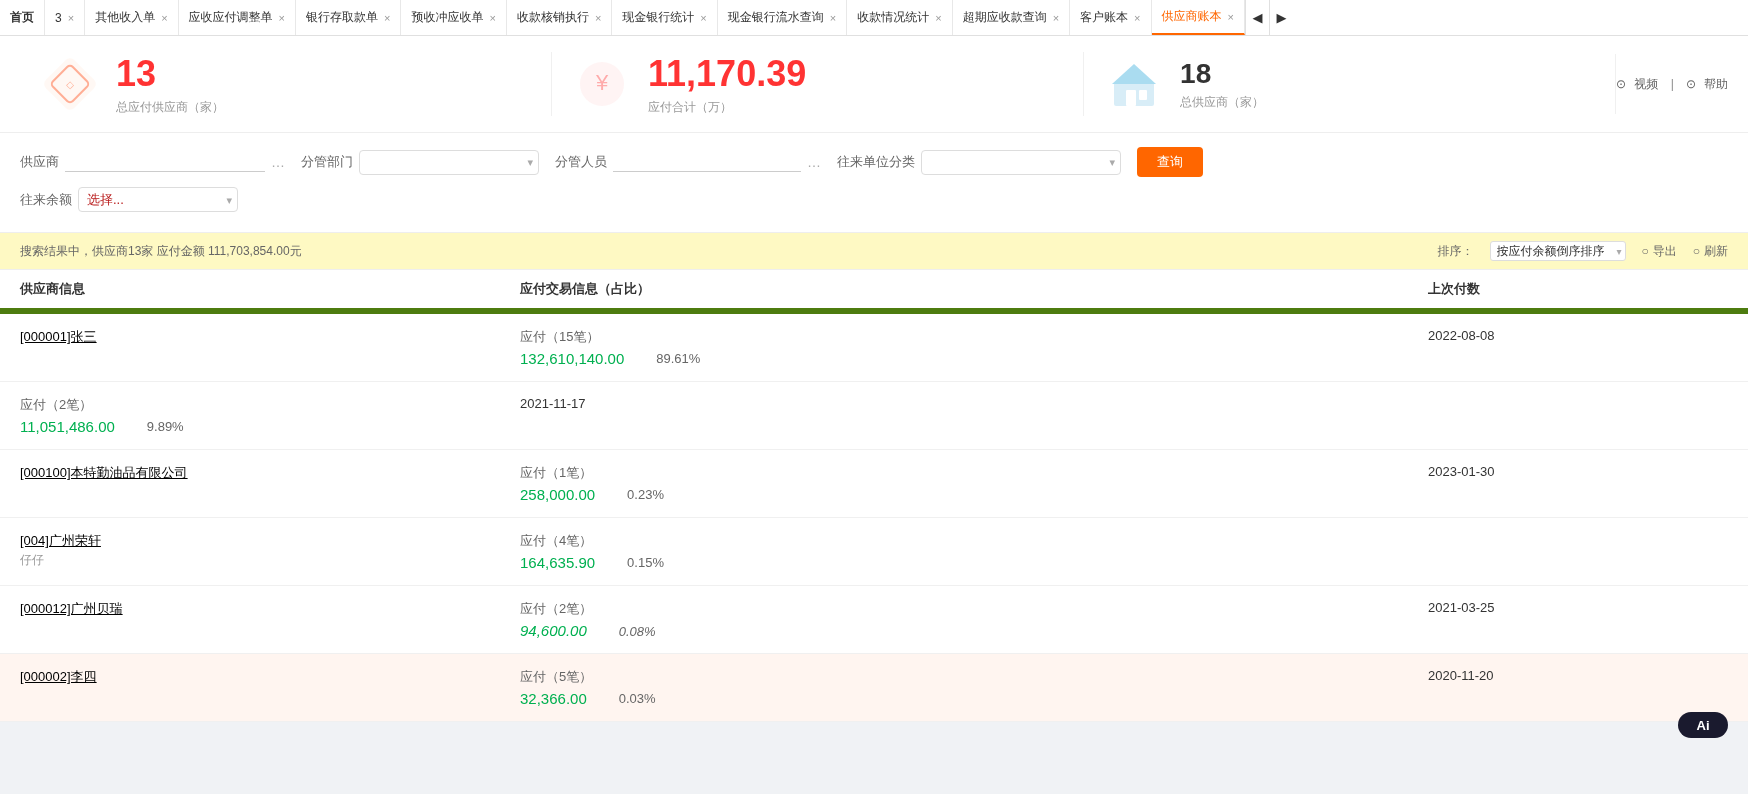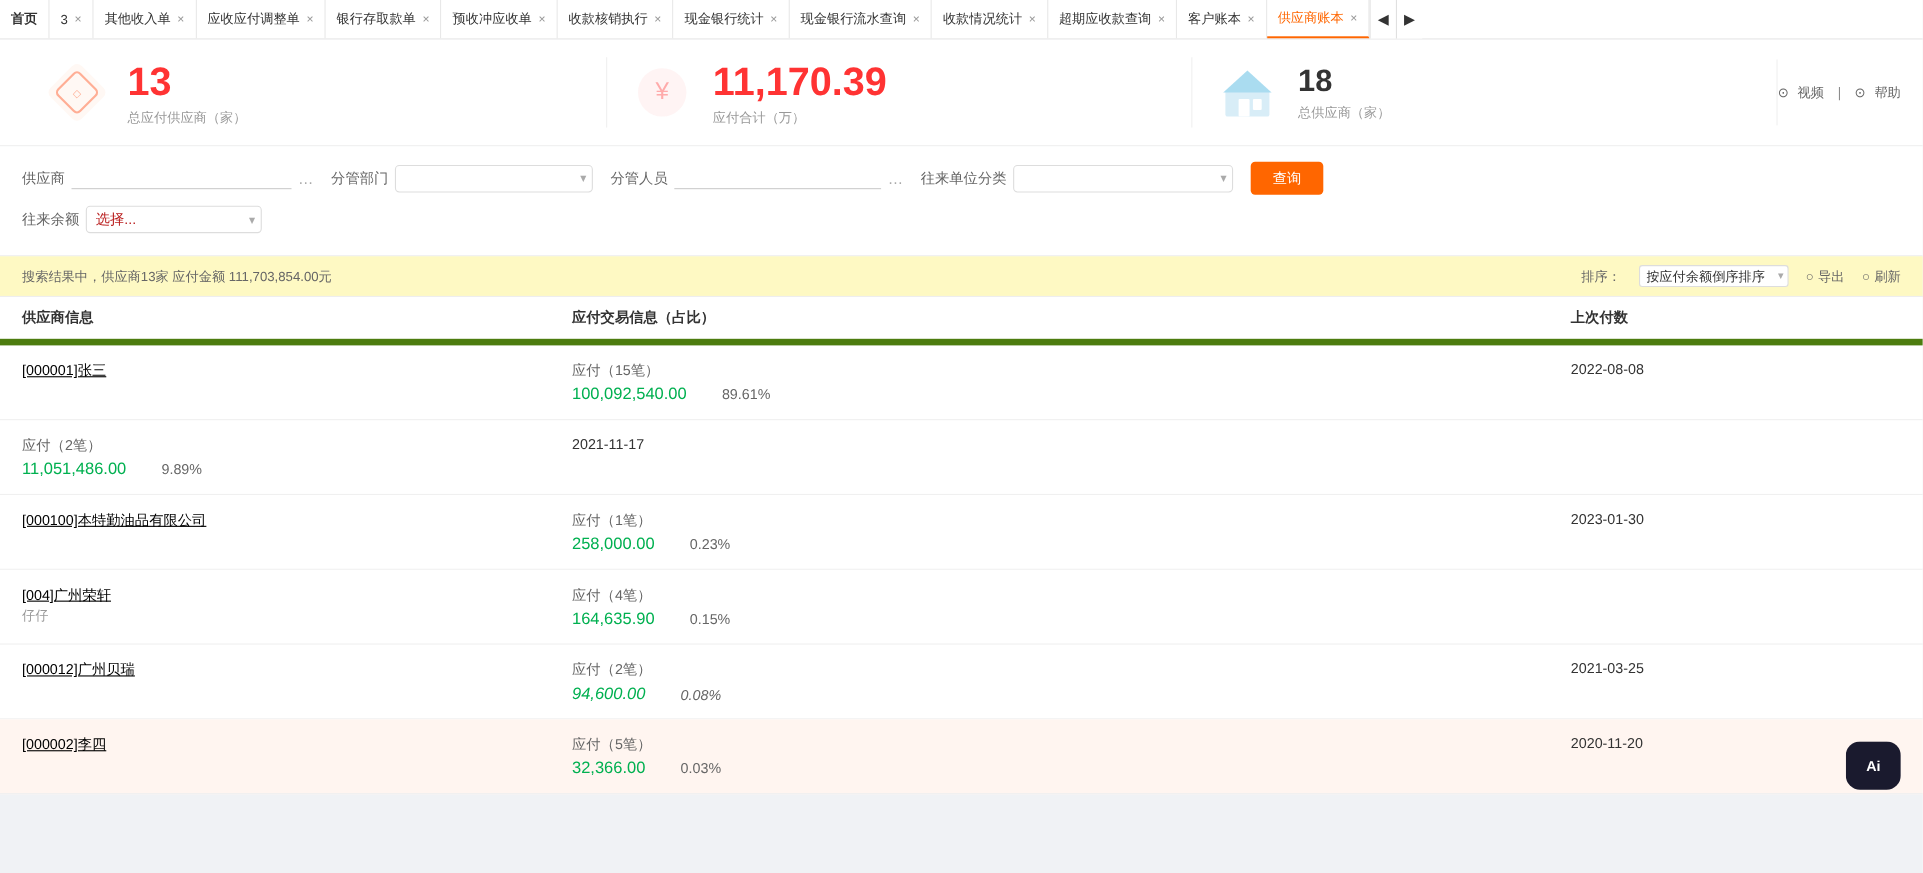--- a/index.html
+++ b/index.html
@@ -245,21 +245,21 @@
     <div>上次付数</div>
   </div>
 
   <div class="table-row">
     <div>
       <div class="row-supplier-name">[000001]张三</div>
     </div>
     <div>
       <div class="transaction-line">应付（15笔）</div>
       <div style="display:flex; align-items:center; gap:16px;">
-        <span class="transaction-amount">100,092,540.00</span>
+        <span class="transaction-amount">132,610,140.00</span>
         <span class="transaction-percent">89.61%</span>
       </div>
     </div>
     <div>
       <span class="last-payment">2022-08-08</span>
     </div>
   </div>
 
   <div class="table-row">
     <div>
@@ -333,15 +333,15 @@
         <span class="transaction-amount">32,366.00</span>
         <span class="transaction-percent">0.03%</span>
       </div>
     </div>
     <div>
       <span class="last-payment">2020-11-20</span>
     </div>
   </div>
 </div>
 
-<div style="position:fixed; right:20px; bottom:76px; width:50px; height:44px; background:#1a1a2e; border-radius:13px; display:flex; align-items:center; justify-content:center; cursor:pointer; z-index:999;">
+<div style="position:fixed; right:20px; bottom:56px; width:50px; height:26px; background:#1a1a2e; border-radius:13px; display:flex; align-items:center; justify-content:center; cursor:pointer; z-index:999;">
   <span style="color:#fff; font-size:13px; font-weight:bold;">Ai</span>
 </div>
 
 </body></html>

